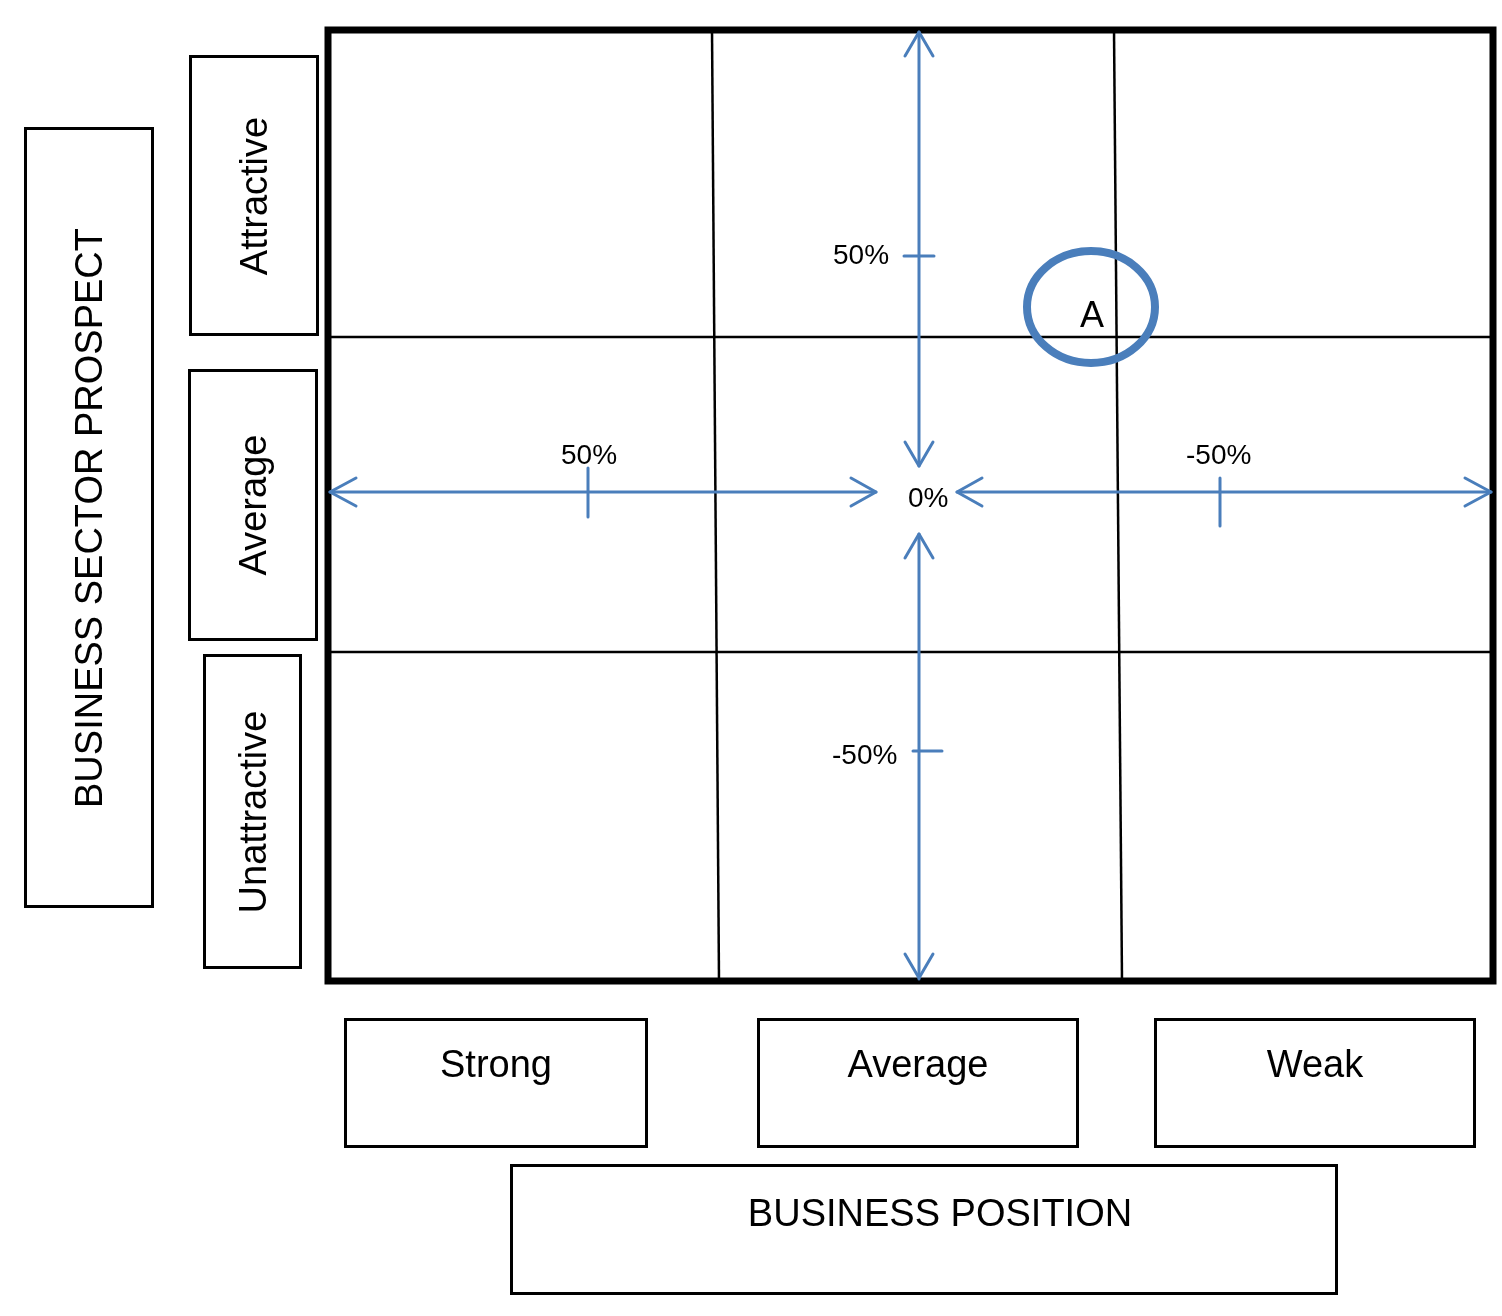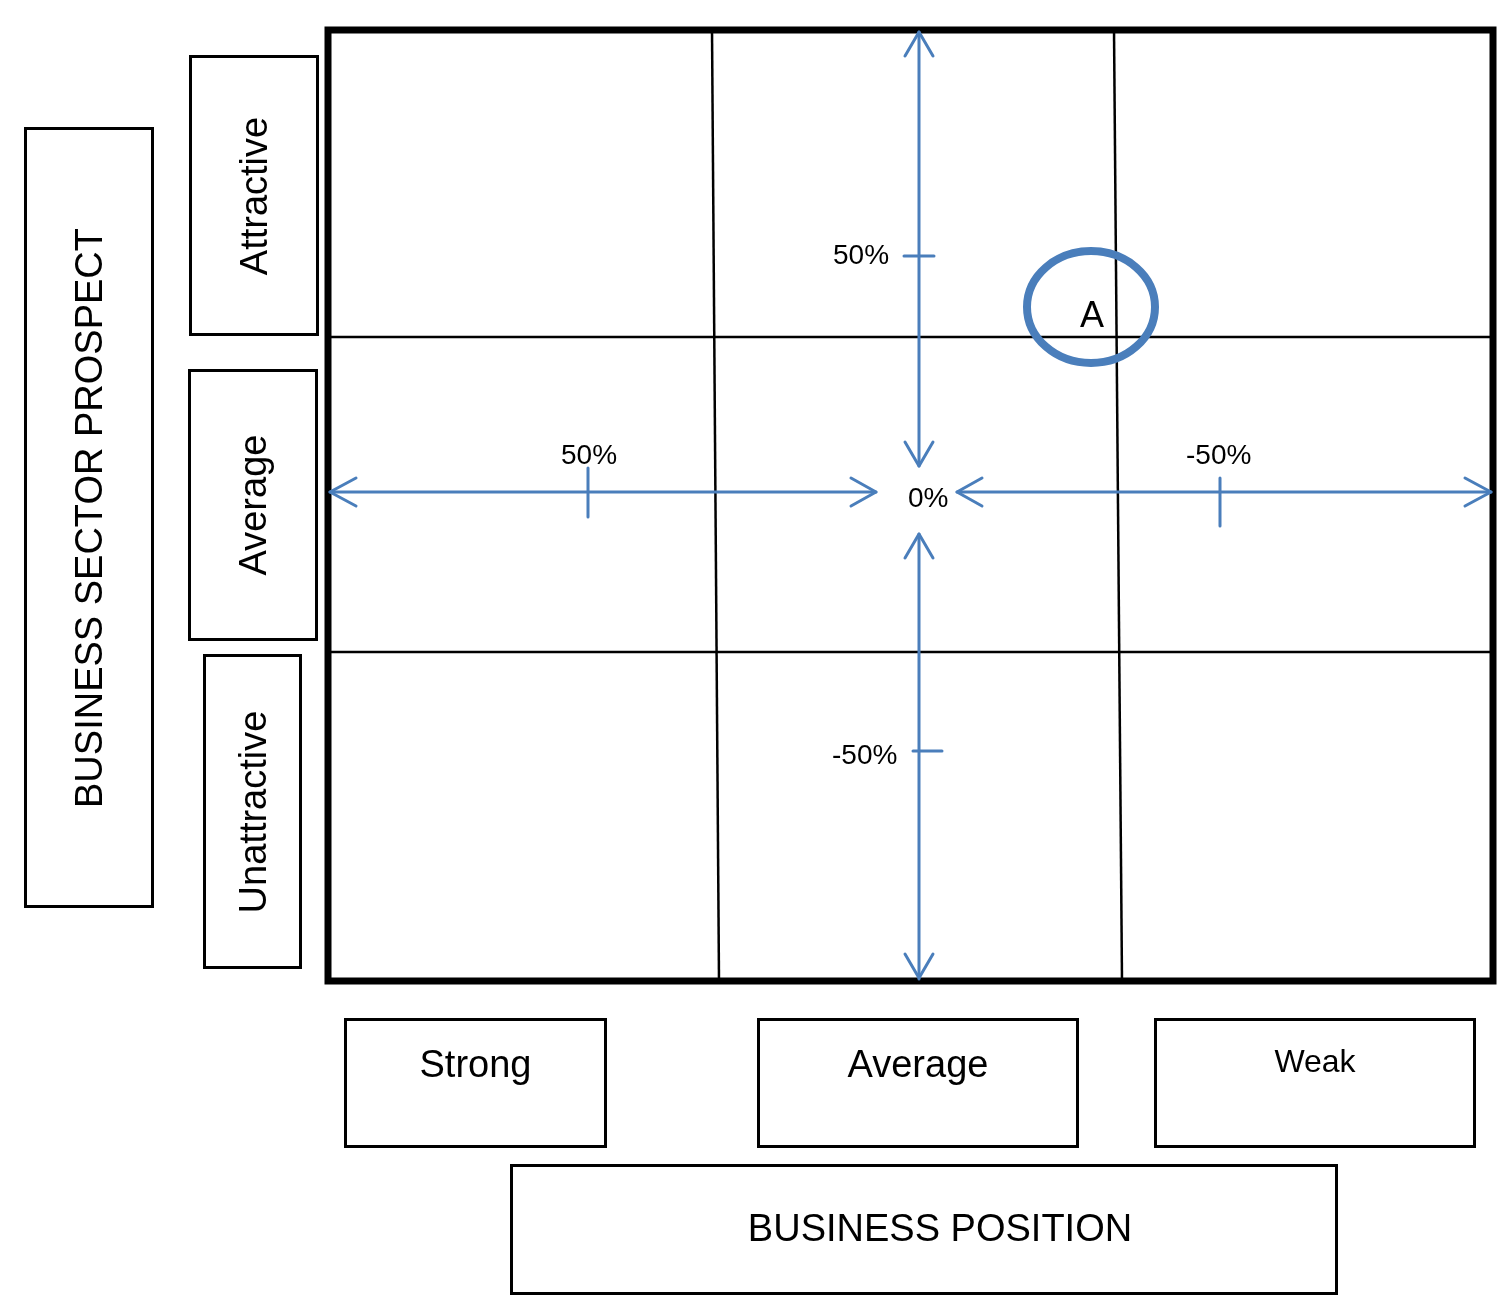--- a/index.html
+++ b/index.html
@@ -70,25 +70,25 @@
 </svg>
 
 <div class="lbl" style="left:833px; top:239px;">50%</div>
 <div class="lbl" style="left:832px; top:739px;">-50%</div>
 <div class="lbl" style="left:561px; top:439px;">50%</div>
 <div class="lbl" style="left:1186px; top:439px;">-50%</div>
 <div class="lbl" style="left:908px; top:482px;">0%</div>
 
 <div class="lbl" style="left:1080px; top:294px; font-size:36px;">A</div>
 
-<div class="box" style="left:344px; top:1018px; width:263px; height:130px;">
+<div class="box" style="left:344px; top:1018px; width:304px; height:130px;">
   <div class="htext" style="top:22px; font-size:38px;">Strong</div>
 </div>
 <div class="box" style="left:757px; top:1018px; width:322px; height:130px;">
   <div class="htext" style="top:22px; font-size:38px;">Average</div>
 </div>
 <div class="box" style="left:1154px; top:1018px; width:322px; height:130px;">
-  <div class="htext" style="top:22px; font-size:32px;">Weak</div>
+  <div class="htext" style="top:22px; font-size:38px;">Weak</div>
 </div>
 
 <div class="box" style="left:510px; top:1164px; width:828px; height:131px;">
-  <div class="htext" style="top:40px; font-size:38px;padding-left:32px;">BUSINESS POSITION</div>
+  <div class="htext" style="top:25px; font-size:38px;padding-left:32px;">BUSINESS POSITION</div>
 </div>
 
 </body></html>

